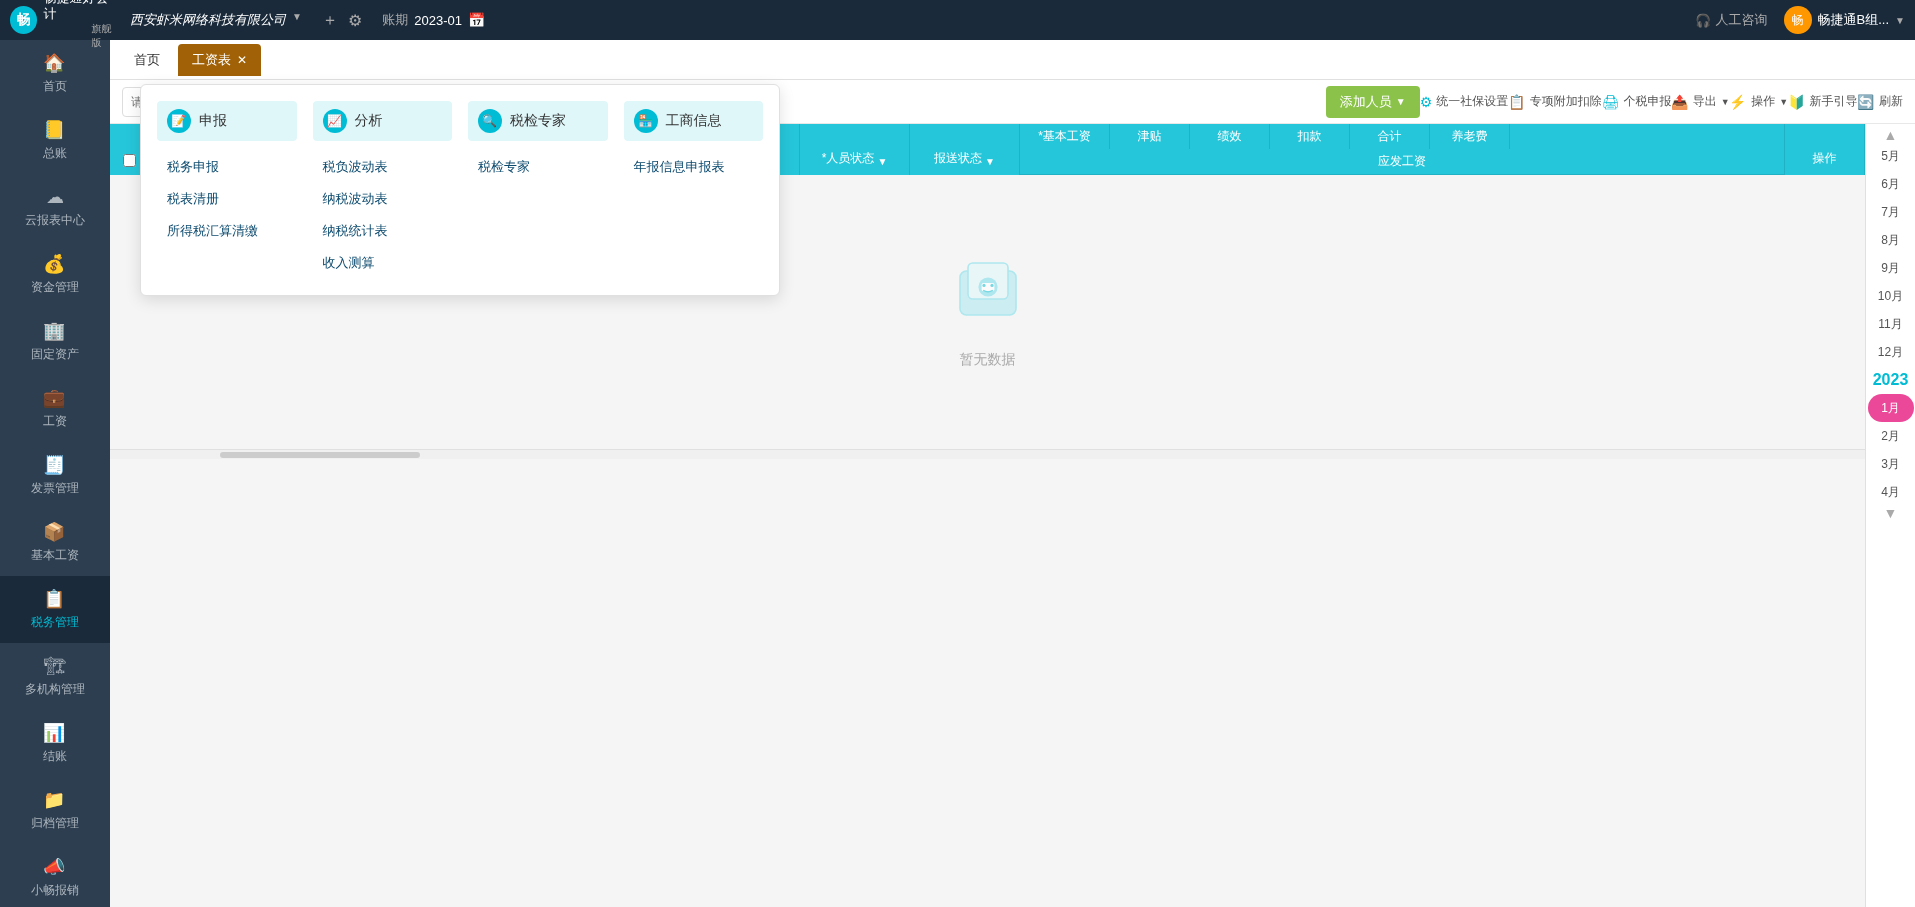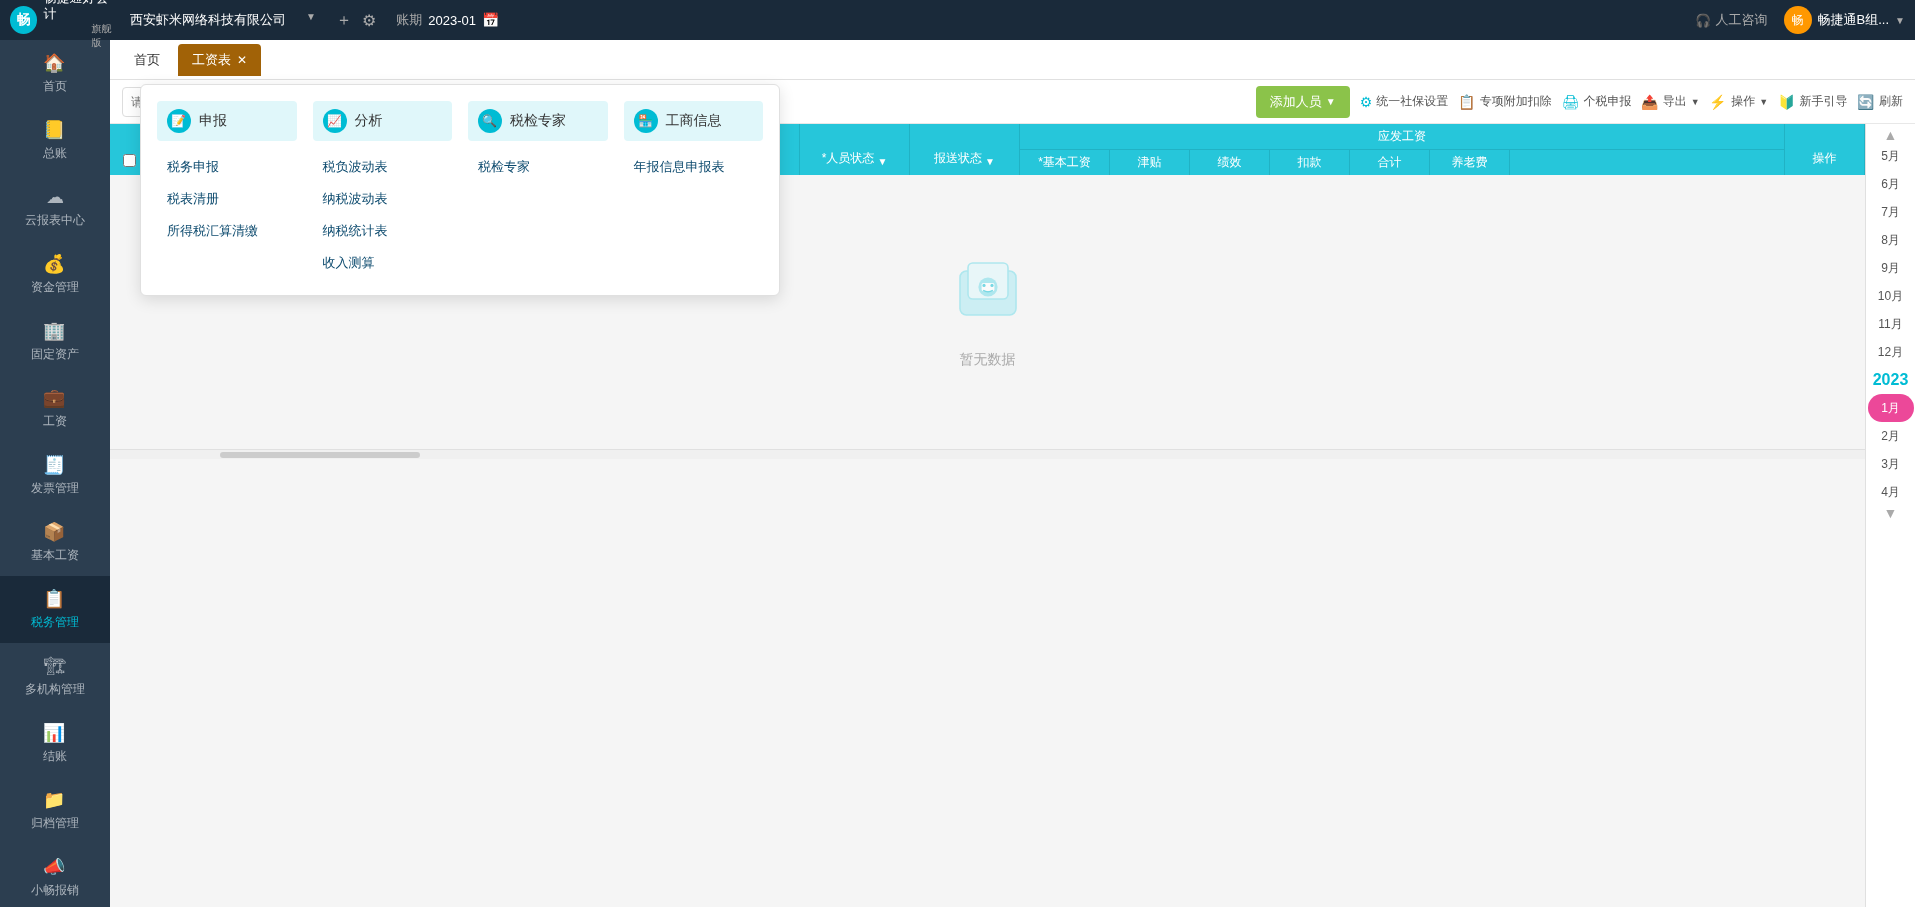--- a/index.html
+++ b/index.html
@@ -26,22 +26,22 @@
       width: 28px; height: 28px;
       background: #00bcd4;
       border-radius: 50%;
       display: flex; align-items: center; justify-content: center;
       font-size: 14px; color: #fff; font-weight: bold;
       margin-right: 6px;
     }
     .logo-text { font-size: 13px; color: #fff; line-height: 1.2; }
     .logo-sub { font-size: 10px; color: #aaa; margin-left: 48px; }
     .company-area {
-      display: flex; align-items: flex-start; gap: 20px;
-      color: #fff; font-size: 13px; padding: 0 10px;
+      display: flex; align-items: flex-start; gap: 6px;
+      color: #fff; font-size: 13px; padding: 0 10px; font-style: italic;
     }
     .company-name { color: #fff; }
     .company-arrow { color: #aaa; font-size: 10px; }
     .header-actions { display: flex; align-items: center; gap: 10px; margin-left: 10px; }
     .header-btn { color: #aaa; cursor: pointer; font-size: 16px; }
     .period-area { display: flex; align-items: center; gap: 6px; color: #fff; font-size: 13px; margin-left: 20px; }
     .period-label { color: #aaa; }
     .period-value { color: #fff; }
     .period-icon { color: #00bcd4; font-size: 14px; }
     .header-right { margin-left: auto; display: flex; align-items: center; gap: 16px; }
@@ -130,21 +130,21 @@
       border-radius: 4px;
       padding: 0 8px;
       height: 30px;
       width: 180px;
       background: #fff;
     }
     .search-input-wrapper input {
       border: none; outline: none; font-size: 12px; flex: 1; color: #999;
     }
     .search-icon { color: #aaa; font-size: 14px; }
-    .toolbar-right { margin-left: auto; display: flex; align-items: center; gap: 10px; }
+    .toolbar-right { margin-left: auto; display: flex; align-items: center; }
     .btn-add-person {
       background: #8bc34a;
       color: #fff;
       border: none;
       border-radius: 4px;
       padding: 0 14px;
       height: 32px;
       font-size: 13px;
       cursor: pointer;
       display: flex; align-items: center; gap: 4px;
@@ -463,29 +463,29 @@
           <div class="th id-num-col">*证据号码</div>
           <div class="th region-col">国籍（地区）</div>
           <div class="th status-col">
             *人员状态 <span class="th-filter">▼</span>
           </div>
           <div class="th report-col">
             报送状态 <span class="th-filter">▼</span>
           </div>
 
           <div style="display:flex;flex-direction:column;flex:1;border-right:1px solid #20b2c4;">
-            <div style="text-align:center;padding:4px;border-bottom:1px solid #20b2c4;background:#26c6da;">应发工资</div>
             <div style="display:flex;">
               <div style="padding:4px 6px;border-right:1px solid #20b2c4;min-width:90px;text-align:center;white-space:nowrap;">*基本工资</div>
               <div style="padding:4px 6px;border-right:1px solid #20b2c4;min-width:80px;text-align:center;">津贴</div>
               <div style="padding:4px 6px;border-right:1px solid #20b2c4;min-width:80px;text-align:center;">绩效</div>
               <div style="padding:4px 6px;border-right:1px solid #20b2c4;min-width:80px;text-align:center;">扣款</div>
               <div style="padding:4px 6px;border-right:1px solid #20b2c4;min-width:80px;text-align:center;">合计</div>
               <div style="padding:4px 6px;border-right:1px solid #20b2c4;min-width:80px;text-align:center;white-space:nowrap;">养老费</div>
             </div>
+            <div style="text-align:center;padding:4px;border-bottom:1px solid #20b2c4;background:#26c6da;">应发工资</div>
           </div>
           <div class="th" style="width:80px;flex-shrink:0;">操作</div>
         </div>
 
         <div class="empty-state">
           <svg class="empty-icon" viewBox="0 0 100 100" xmlns="http://www.w3.org/2000/svg">
             <rect x="15" y="20" width="70" height="55" rx="8" fill="#b2ebf2" stroke="#80deea" stroke-width="2"></rect>
             <rect x="25" y="10" width="50" height="45" rx="6" fill="#e0f7fa" stroke="#80deea" stroke-width="2"></rect>
             <circle cx="50" cy="40" r="12" fill="#80deea"></circle>
             <rect x="42" y="35" width="16" height="10" rx="2" fill="#fff"></rect>

